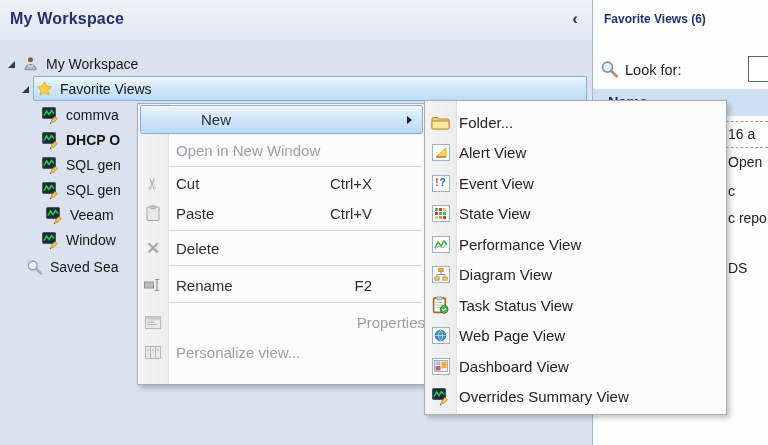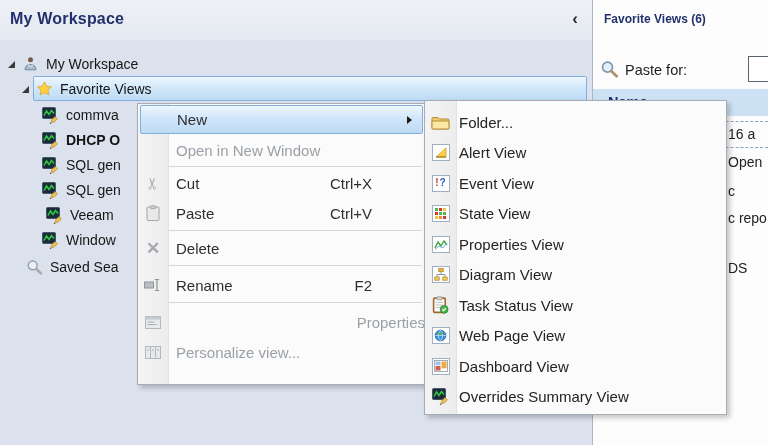--- a/index.html
+++ b/index.html
@@ -170,21 +170,21 @@
     </div>
   </div>
 
   <div class="right-pane">
     <div class="rp-title">Favorite Views (6)</div>
 
     <svg class="lookfor-icon" width="19" height="19" viewBox="0 0 16 16">
       <circle cx="6.3" cy="6" r="4.2" fill="#e4f0fa" stroke="#7d97ad" stroke-width="1.4"></circle>
       <path d="M9.5 9.2 L14 13.6" stroke="#b5936a" stroke-width="2.4" stroke-linecap="round"></path>
     </svg>
-    <span class="lookfor-label">Paste for:</span>
+    <span class="lookfor-label">Look for:</span>
     <input class="lookfor-input" type="text" value="" style="">
 
     <div class="col-band">
       <span class="col-name">Name</span>
     </div>
 
     <div class="frag-row1">
       <span>16 a</span>
     </div>
     <div class="frag" style="top:150px;">
@@ -197,21 +197,21 @@
       <span>c repo</span>
     </div>
     <div class="frag" style="top:256px;">
       <span>DS</span>
     </div>
   </div>
 
   <div class="menu ctx">
     <div class="gutter"></div>
 
-    <div class="mi hl" style="top:1px;">
+    <div class="mi hl" style="top:1px;padding-left:24px;">
       <span class="lbl">New</span>
       <span class="sub-arrow"></span>
     </div>
 
     <div class="mi disabled" style="top:31px;">
       <span class="lbl">Open in New Window</span>
     </div>
 
     <div class="sep" style="top:62px;"></div>
 
@@ -337,21 +337,21 @@
 
     <div class="smi" style="top:128px;">
       <span class="ic">
         <span class="icon-box">
           <svg width="14" height="13" viewBox="0 0 14 13">
             <polyline points="1,10 4,4 7,8 10,3 13,7" fill="none" stroke="#3aa63a" stroke-width="1.4"></polyline>
             <polyline points="1,11.5 5,8 9,10 13,5" fill="none" stroke="#7ba7d0" stroke-width="1"></polyline>
           </svg>
         </span>
       </span>
-      <span class="lbl">Properties View</span>
+      <span class="lbl">Performance View</span>
     </div>
 
     <div class="smi" style="top:158px;">
       <span class="ic">
         <span class="icon-box">
           <svg width="14" height="13" viewBox="0 0 14 13">
             <path d="M7 3.5 V6.5 M7 6.5 H3 V9 M7 6.5 H11 V9" stroke="#8a8a8a" fill="none" stroke-width="0.9"></path>
             <rect x="4.8" y="0.5" width="4.4" height="3.2" fill="#f2b33d" stroke="#b07d1e" stroke-width="0.7"></rect>
             <rect x="0.8" y="9" width="4.4" height="3.2" fill="#f2cf5a" stroke="#b07d1e" stroke-width="0.7"></rect>
             <rect x="8.8" y="9" width="4.4" height="3.2" fill="#f2cf5a" stroke="#b07d1e" stroke-width="0.7"></rect>

